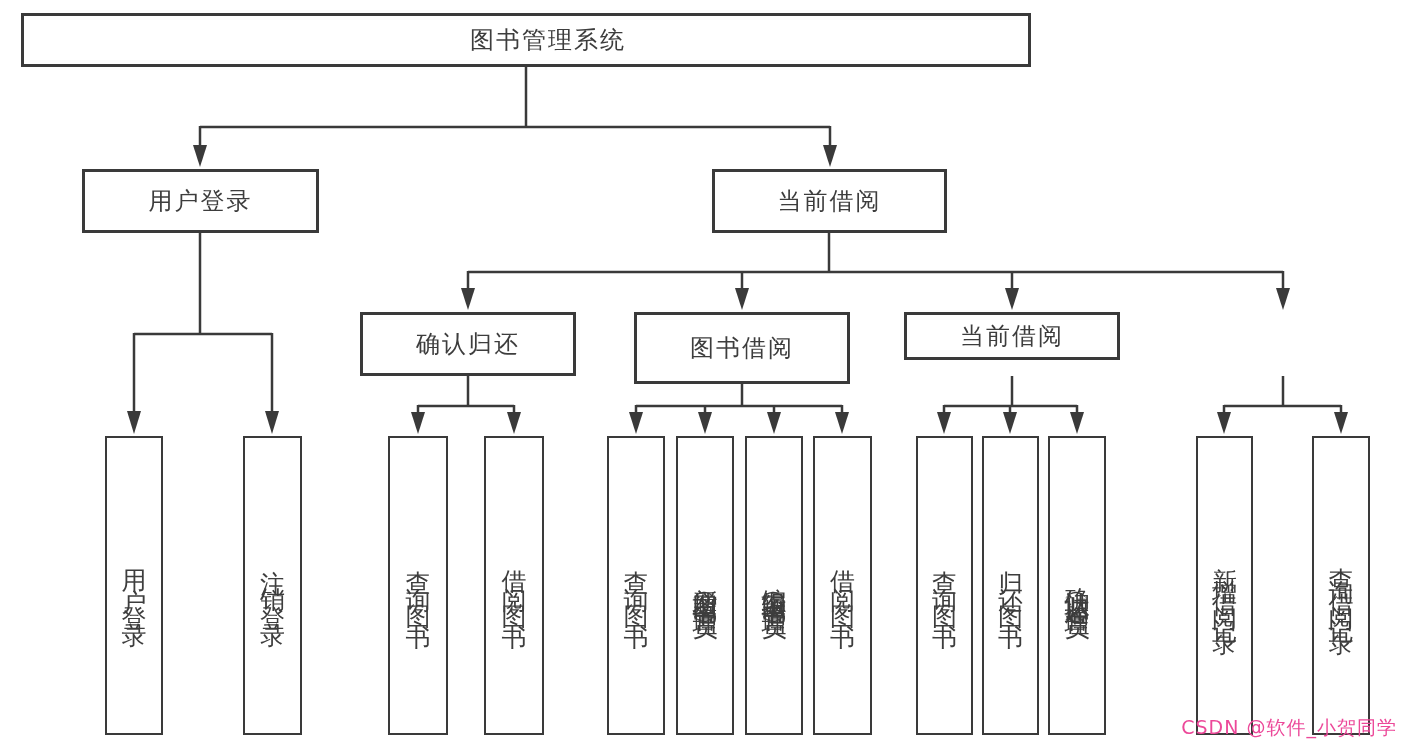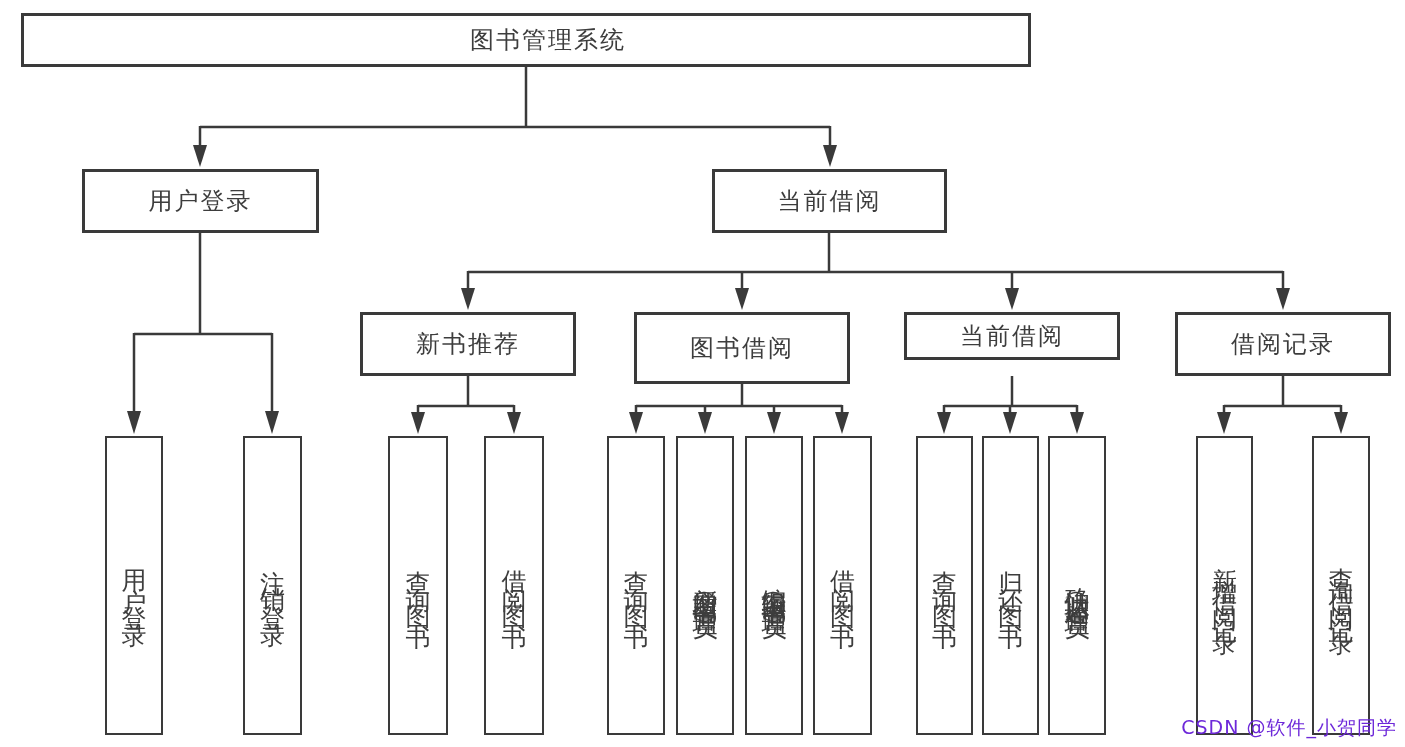--- a/index.html
+++ b/index.html
@@ -30,21 +30,21 @@
     line-height:1;
     color:#3d3d3d;
   }
   .vlabel.s{letter-spacing:18px;}
   .vlabel.m{letter-spacing:13px;}
   .vlabel.l{letter-spacing:4px;}
   .watermark{
     position:absolute;
     right:8px;top:715px;
     font-size:19px;
-    color:#6d28d9;
+    color:#ec4899;
     letter-spacing:1px;
     z-index:3;
     white-space:nowrap;
   }
 </style>
 </head>
 <body>
 
 <div class="stage">
 
@@ -119,30 +119,27 @@
   </div>
 
   <div class="box hbox" style="left:82px;top:169px;width:237px;height:64px">
     <span>用户登录</span>
   </div>
   <div class="box hbox" style="left:712px;top:169px;width:235px;height:64px">
     <span>当前借阅</span>
   </div>
 
   <div class="box hbox" style="left:360px;top:312px;width:216px;height:64px">
-    <span>新书推荐</span>
+    <span>确认归还</span>
   </div>
   <div class="box hbox" style="left:634px;top:312px;width:216px;height:72px">
     <span>图书借阅</span>
   </div>
   <div class="box hbox" style="left:904px;top:312px;width:216px;height:48px">
     <span>当前借阅</span>
-  </div>
-  <div class="box hbox" style="left:1175px;top:312px;width:216px;height:64px">
-    <span>借阅记录</span>
   </div>
 
   <div class="box vbox" style="left:105px;top:436px;width:58px;height:299px">
     <span class="vlabel s">用户登录</span>
   </div>
   <div class="box vbox" style="left:243px;top:436px;width:59px;height:299px">
     <span class="vlabel s">注销登录</span>
   </div>
 
   <div class="box vbox" style="left:388px;top:436px;width:60px;height:299px">

